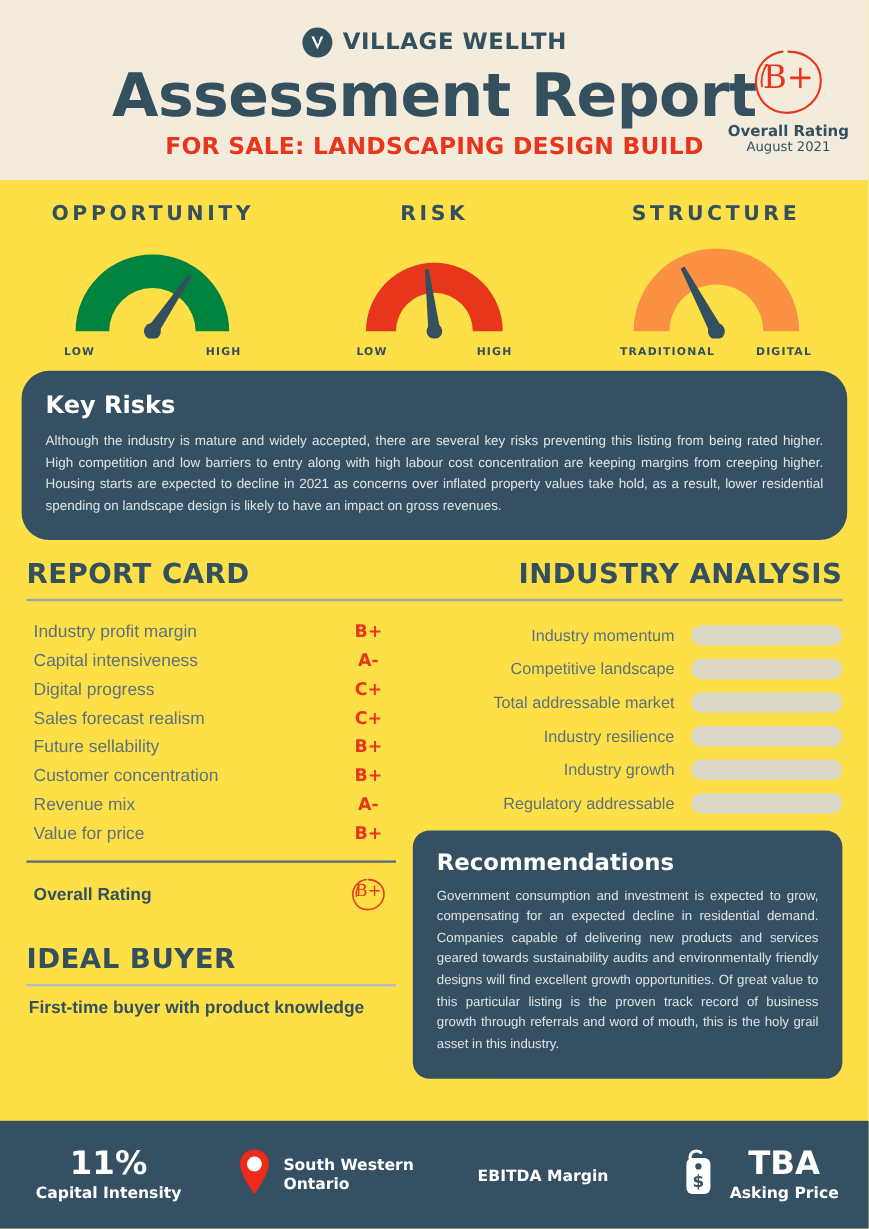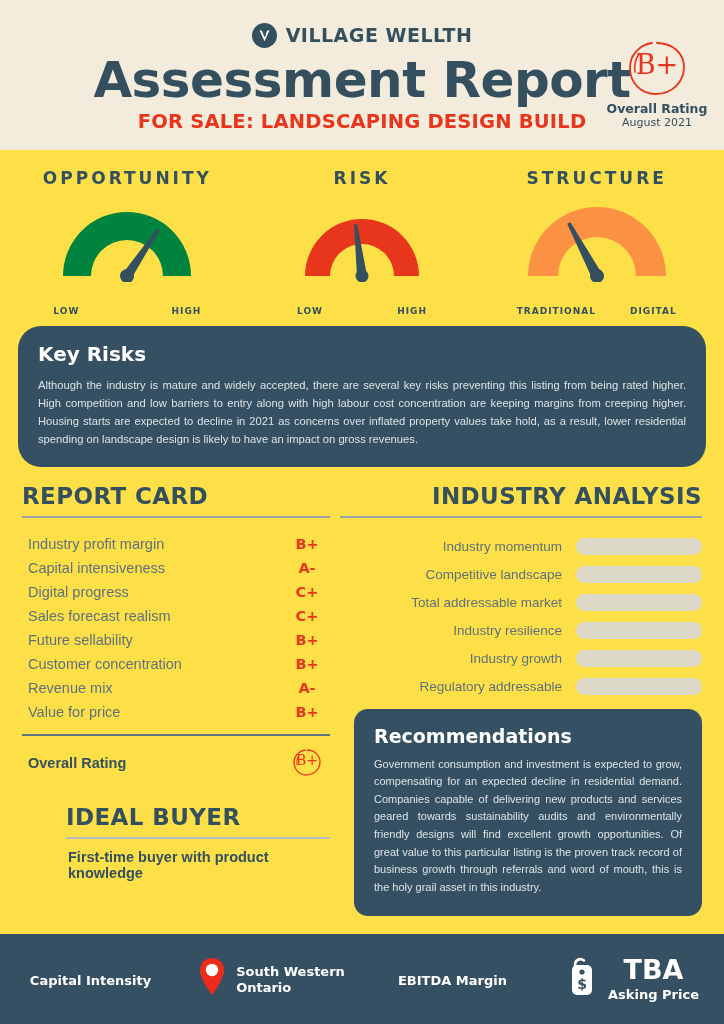--- a/index.html
+++ b/index.html
@@ -73,21 +73,21 @@
   .gauge-title {
     font-size: 17px; font-weight: bold; letter-spacing: 3px;
     color: #34505F; font-family: "DejaVu Sans", sans-serif;
     margin-bottom: 14px;
   }
   .gauge-svg-wrap { position: relative; display:inline-block; }
   .gauge-labels {
     display: flex; justify-content: space-between;
     font-size: 9px; font-weight: bold; letter-spacing: 1px;
     color: #34505F; font-family: "DejaVu Sans", sans-serif;
-    margin-top: 20px;
+    margin-top: 2px;
     gap: 32px;
   }
 
   
   .panel {
     background: #355062;
     border-radius: 14px;
     color: #ffffff;
   }
   .key-risks {
@@ -100,21 +100,21 @@
     font-family: "DejaVu Sans", sans-serif;
     margin-bottom: 10px;
   }
   .panel-body {
     font-size: 11.2px; line-height: 1.62;
     color: #DDE3E6; text-align: justify;
     font-family: "Liberation Sans", sans-serif;
   }
 
   
-  .mid { display: flex; margin-top: 16px; gap: 10px; }
+  .mid { display: flex; margin-top: 16px; }
   .col-left { width: 330px; padding-left: 22px; }
   .col-right { flex: 1; padding-right: 22px; }
 
   .sec-title {
     font-size: 23px; font-weight: bold; letter-spacing: .4px;
     color: #34505F; font-family: "DejaVu Sans", sans-serif;
   }
   .sec-title.right { text-align: right; }
   .rule { height: 2px; background: #9BA6AC; margin-top: 7px; }
   .rule.short { height: 2px; background: #B6BCC0; }
@@ -142,21 +142,21 @@
     flex: 1; font-size: 14.5px; font-weight: bold; color: #34505F;
     font-family: "Liberation Sans", sans-serif;
   }
   .overall-badge { width: 46px; text-align:center; position: relative; height: 30px; }
   .overall-badge svg { position:absolute; left:50%; top:0; transform:translateX(-50%); }
   .overall-badge span {
     position:absolute; left:0; right:0; top:4px;
     font-size: 14px; color:#E8361C; font-family:"DejaVu Serif", serif;
   }
 
-  .ideal { margin-top: 26px; margin-left: 44px; }
+  .ideal { margin-top: 26px; }
   .ideal-text {
     margin-top: 10px; padding-left: 2px;
     font-size: 14.5px; font-weight: bold; color: #34505F;
     font-family: "Liberation Sans", sans-serif;
   }
 
   
   .bars { margin-top: 20px; }
   .bar-row {
     display: flex; align-items: center; justify-content: flex-end;
@@ -400,20 +400,21 @@
         <div class="panel-heading">Recommendations</div>
         <div class="panel-body">Government consumption and investment is expected to grow, compensating for an expected decline in residential demand. Companies capable of delivering new products and services geared towards sustainability audits and environmentally friendly designs will find excellent growth opportunities. Of great value to this particular listing is the proven track record of business growth through referrals and word of mouth, this is the holy grail asset in this industry.</div>
       </div>
     </div>
   </div>
 
   <div class="footer">
 
     <div class="fcell">
       <div class="fstack">
+        <div class="fbig">11%</div>
         <div class="fsmall">Capital Intensity</div>
       </div>
     </div>
 
     <div class="fcell">
       <span>
         <svg width="28" height="40" viewBox="0 0 28 40">
           <path d="M14 1 C21 1 26 6.5 26 13.2 C26 22 14 38 14 38 C14 38 2 22 2 13.2 C2 6.5 7 1 14 1 Z" fill="#EE2B1A"></path>
           <circle cx="14" cy="13" r="6.2" fill="#ffffff"></circle>
         </svg>

